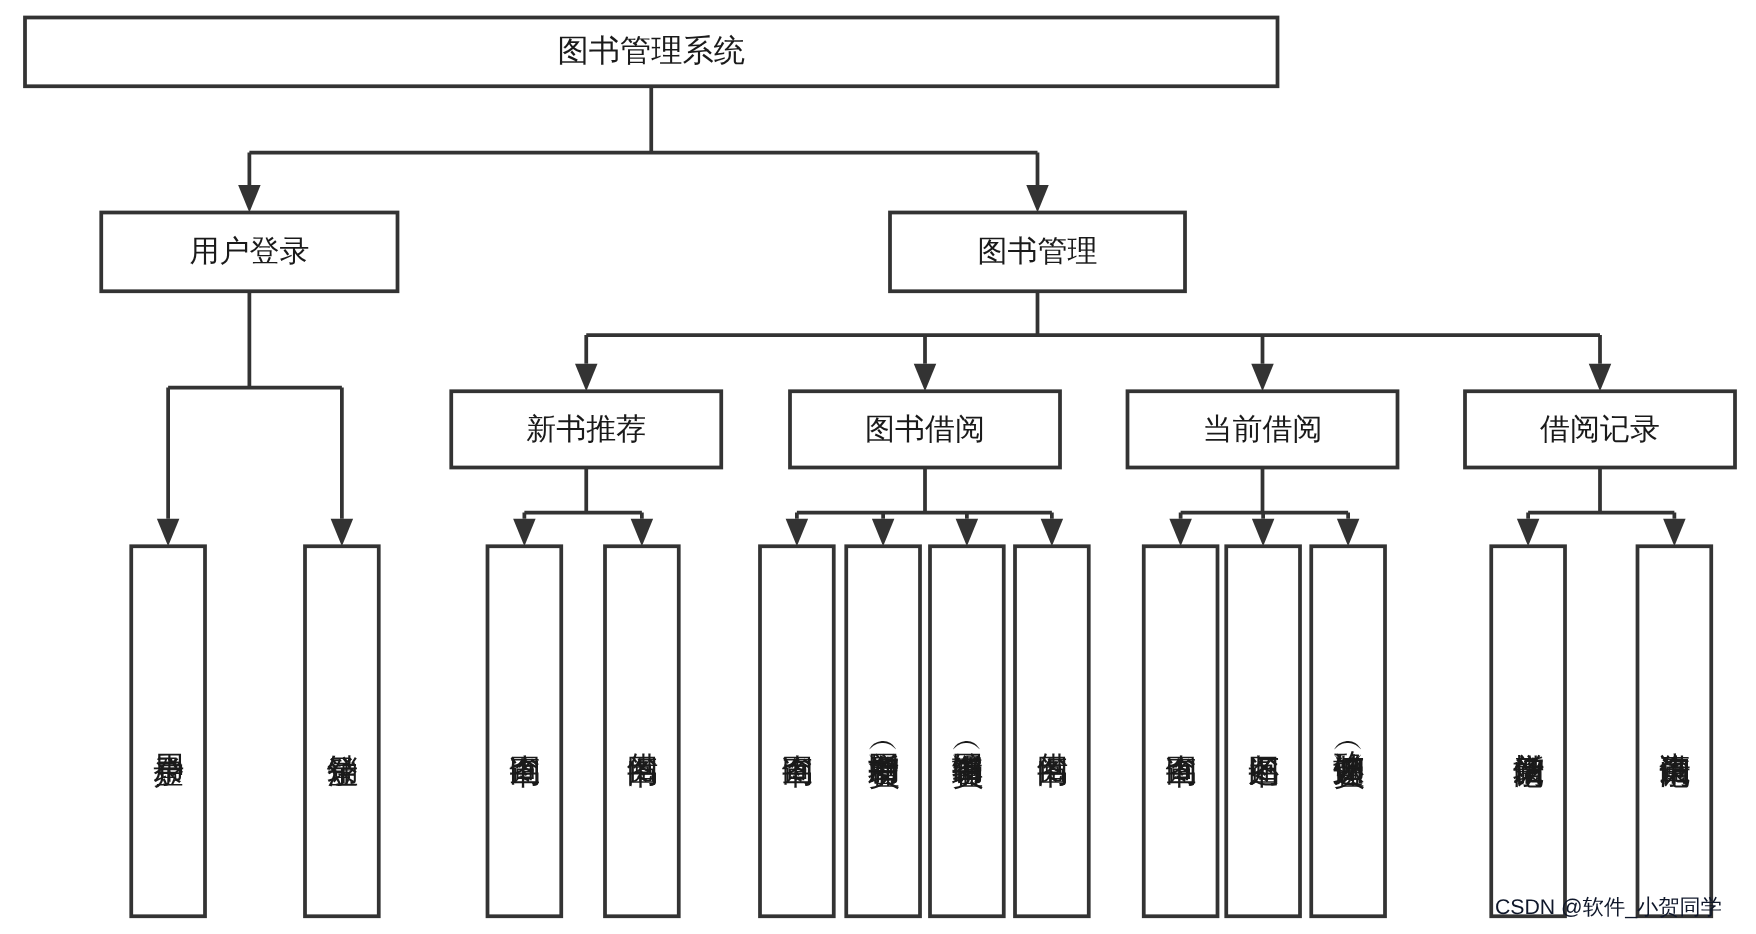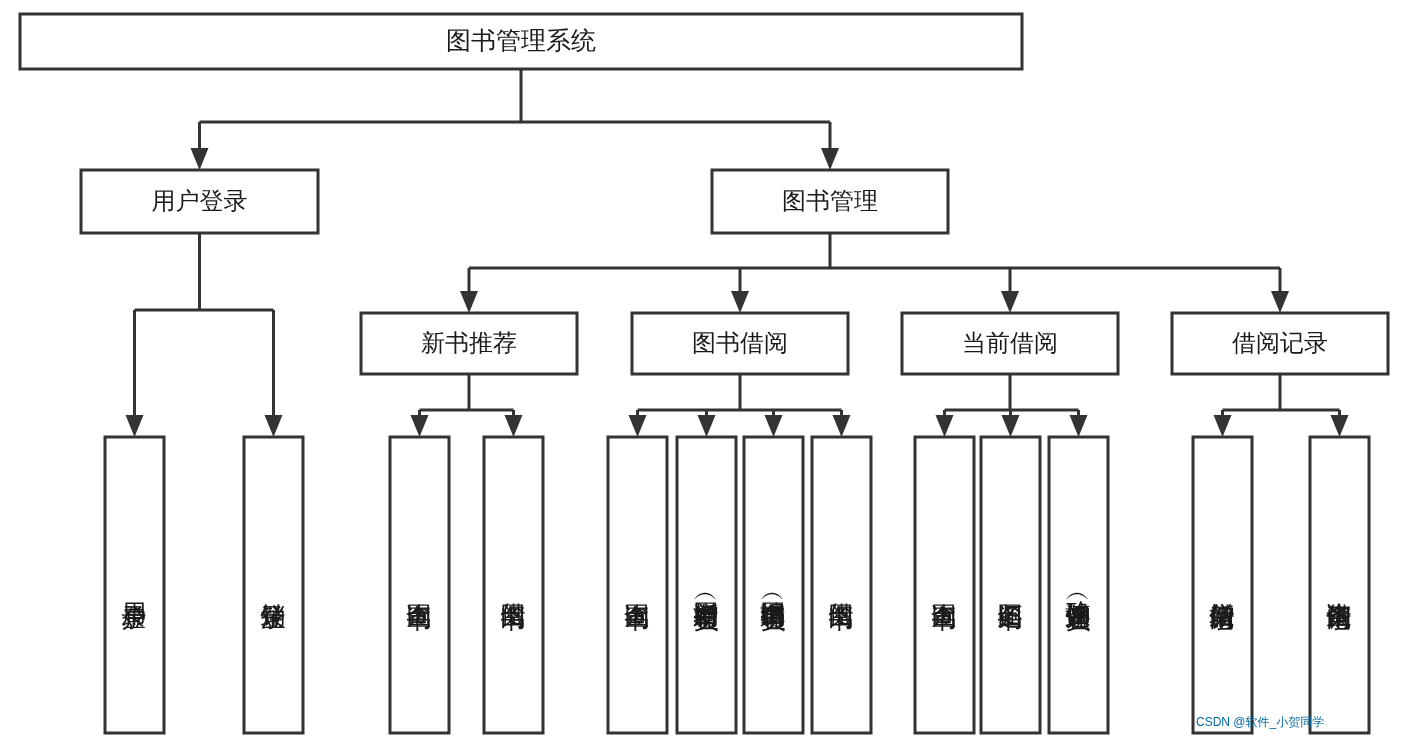--- a/index.html
+++ b/index.html
@@ -70,22 +70,22 @@
     align-items: center;
     justify-content: center;
     white-space: nowrap;
     pointer-events: none;
   }
   .watermark {
     position: absolute;
     left: 1196px;
     top: 714px;
     font-family: "Liberation Sans", "DejaVu Sans", sans-serif;
-    font-size: 12px;
-    color: #0369a1;
+    font-size: 17px;
+    color: #0f172a;
     white-space: nowrap;
   }
 </style>
 </head>
 <body>
 
 <div id="diagram-root">
 
   <svg class="flow" viewBox="0 0 1405 747">
     <g id="connectors">

